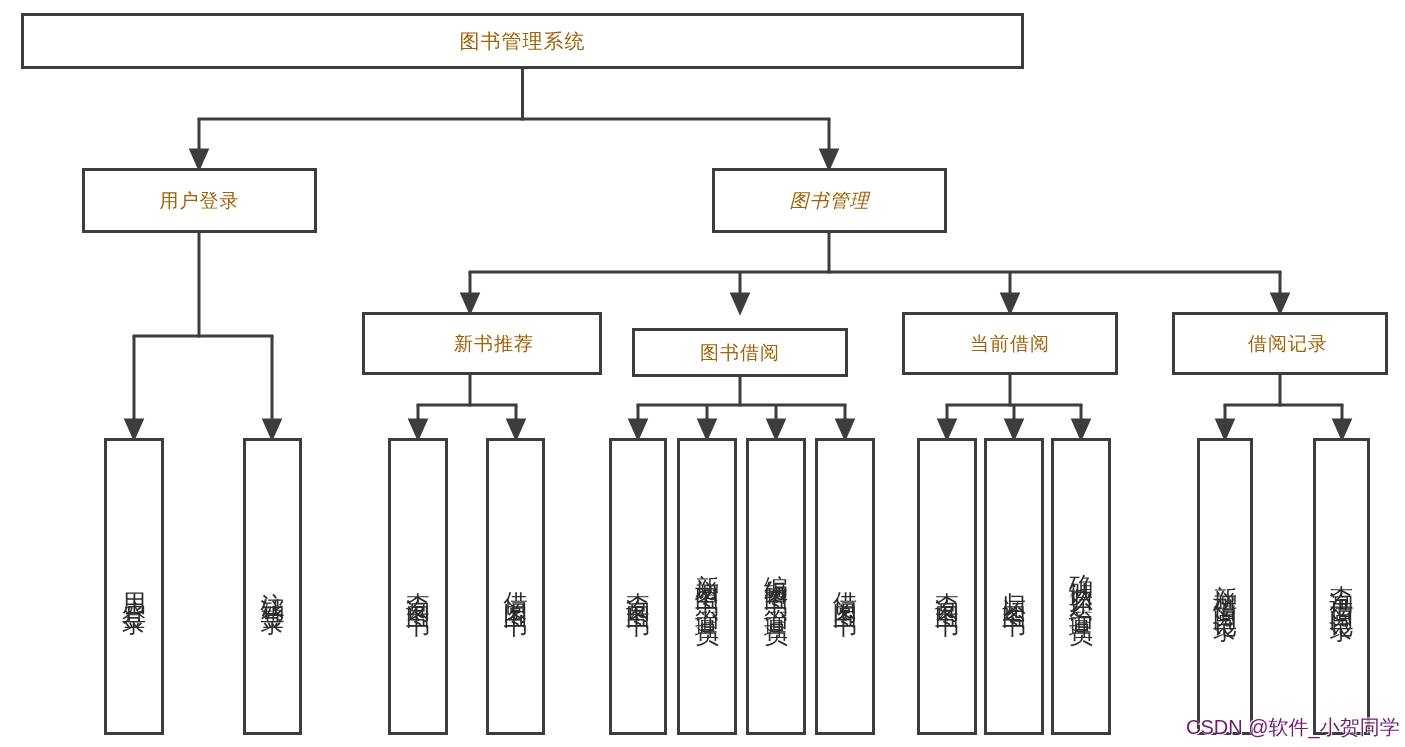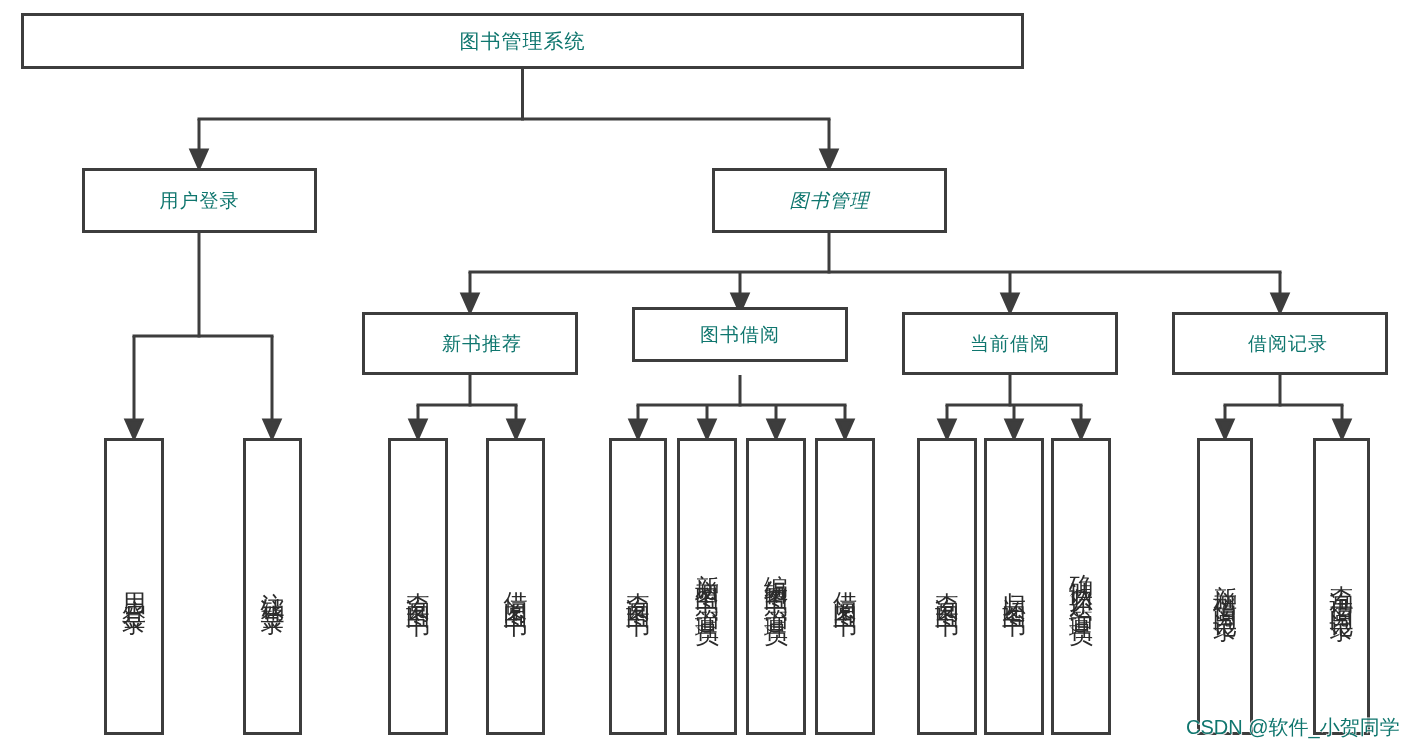--- a/index.html
+++ b/index.html
@@ -10,21 +10,21 @@
     font-family:"Liberation Sans","DejaVu Sans",sans-serif;
     overflow:hidden;
   }
   #connectors{position:absolute;left:0;top:0;width:1405px;height:747px;}
   .node{
     position:absolute;
     box-sizing:border-box;
     background:#ffffff;
     border:3px solid #3d3d3d;
     display:flex;align-items:center;justify-content:center;
-    color:#0f766e;
+    color:#a16207;
     font-size:19px;
     letter-spacing:1px;
     z-index:2;
   }
   .node.root{font-size:20px;}
   .leaf{
     position:absolute;
     box-sizing:border-box;
     background:#ffffff;
     border:3px solid #3d3d3d;
@@ -37,21 +37,21 @@
     text-orientation:mixed;
     font-size:24px;
     line-height:1;
     letter-spacing:7px;
     white-space:nowrap;
   }
   .watermark{
     position:absolute;
     left:1186px;top:714px;
     font-size:20px;
-    color:#0f766e;
+    color:#701a75;
     white-space:nowrap;
     z-index:3;
     text-shadow:1px 1px 0 rgba(255,255,255,.85), -1px -1px 0 rgba(255,255,255,.85);
   }
 </style>
 </head>
 <body>
 
 <div id="stage">
 
@@ -117,22 +117,22 @@
       <line x1="1342" y1="405" x2="1342" y2="424"></line>
       <path d="M1334 420 L1350 420 L1342 438 Z"></path>
     </g>
   </svg>
 
   <div class="node root" style="left:21px;top:13px;width:1003px;height:56px;">图书管理系统</div>
 
   <div class="node" style="left:82px;top:168px;width:235px;height:65px;">用户登录</div>
   <div class="node" style="left:712px;top:168px;width:235px;height:65px;font-style:italic;">图书管理</div>
 
-  <div class="node" style="left:362px;top:312px;width:216px;height:63px;padding-left:24px;">新书推荐</div>
-  <div class="node" style="left:632px;top:307px;width:216px;height:55px;">图书借阅</div>
+  <div class="node" style="left:362px;top:312px;width:240px;height:63px;padding-left:24px;">新书推荐</div>
+  <div class="node" style="left:632px;top:328px;width:216px;height:49px;">图书借阅</div>
   <div class="node" style="left:902px;top:312px;width:216px;height:63px;text-align:center;">当前借阅</div>
   <div class="node" style="left:1172px;top:312px;width:216px;height:63px;padding-left:16px;">借阅记录</div>
 
   <div class="leaf" style="left:104px;top:438px;width:60px;height:297px;">
     <span>用户登录</span>
   </div>
   <div class="leaf" style="left:243px;top:438px;width:59px;height:297px;">
     <span>注销登录</span>
   </div>
 

